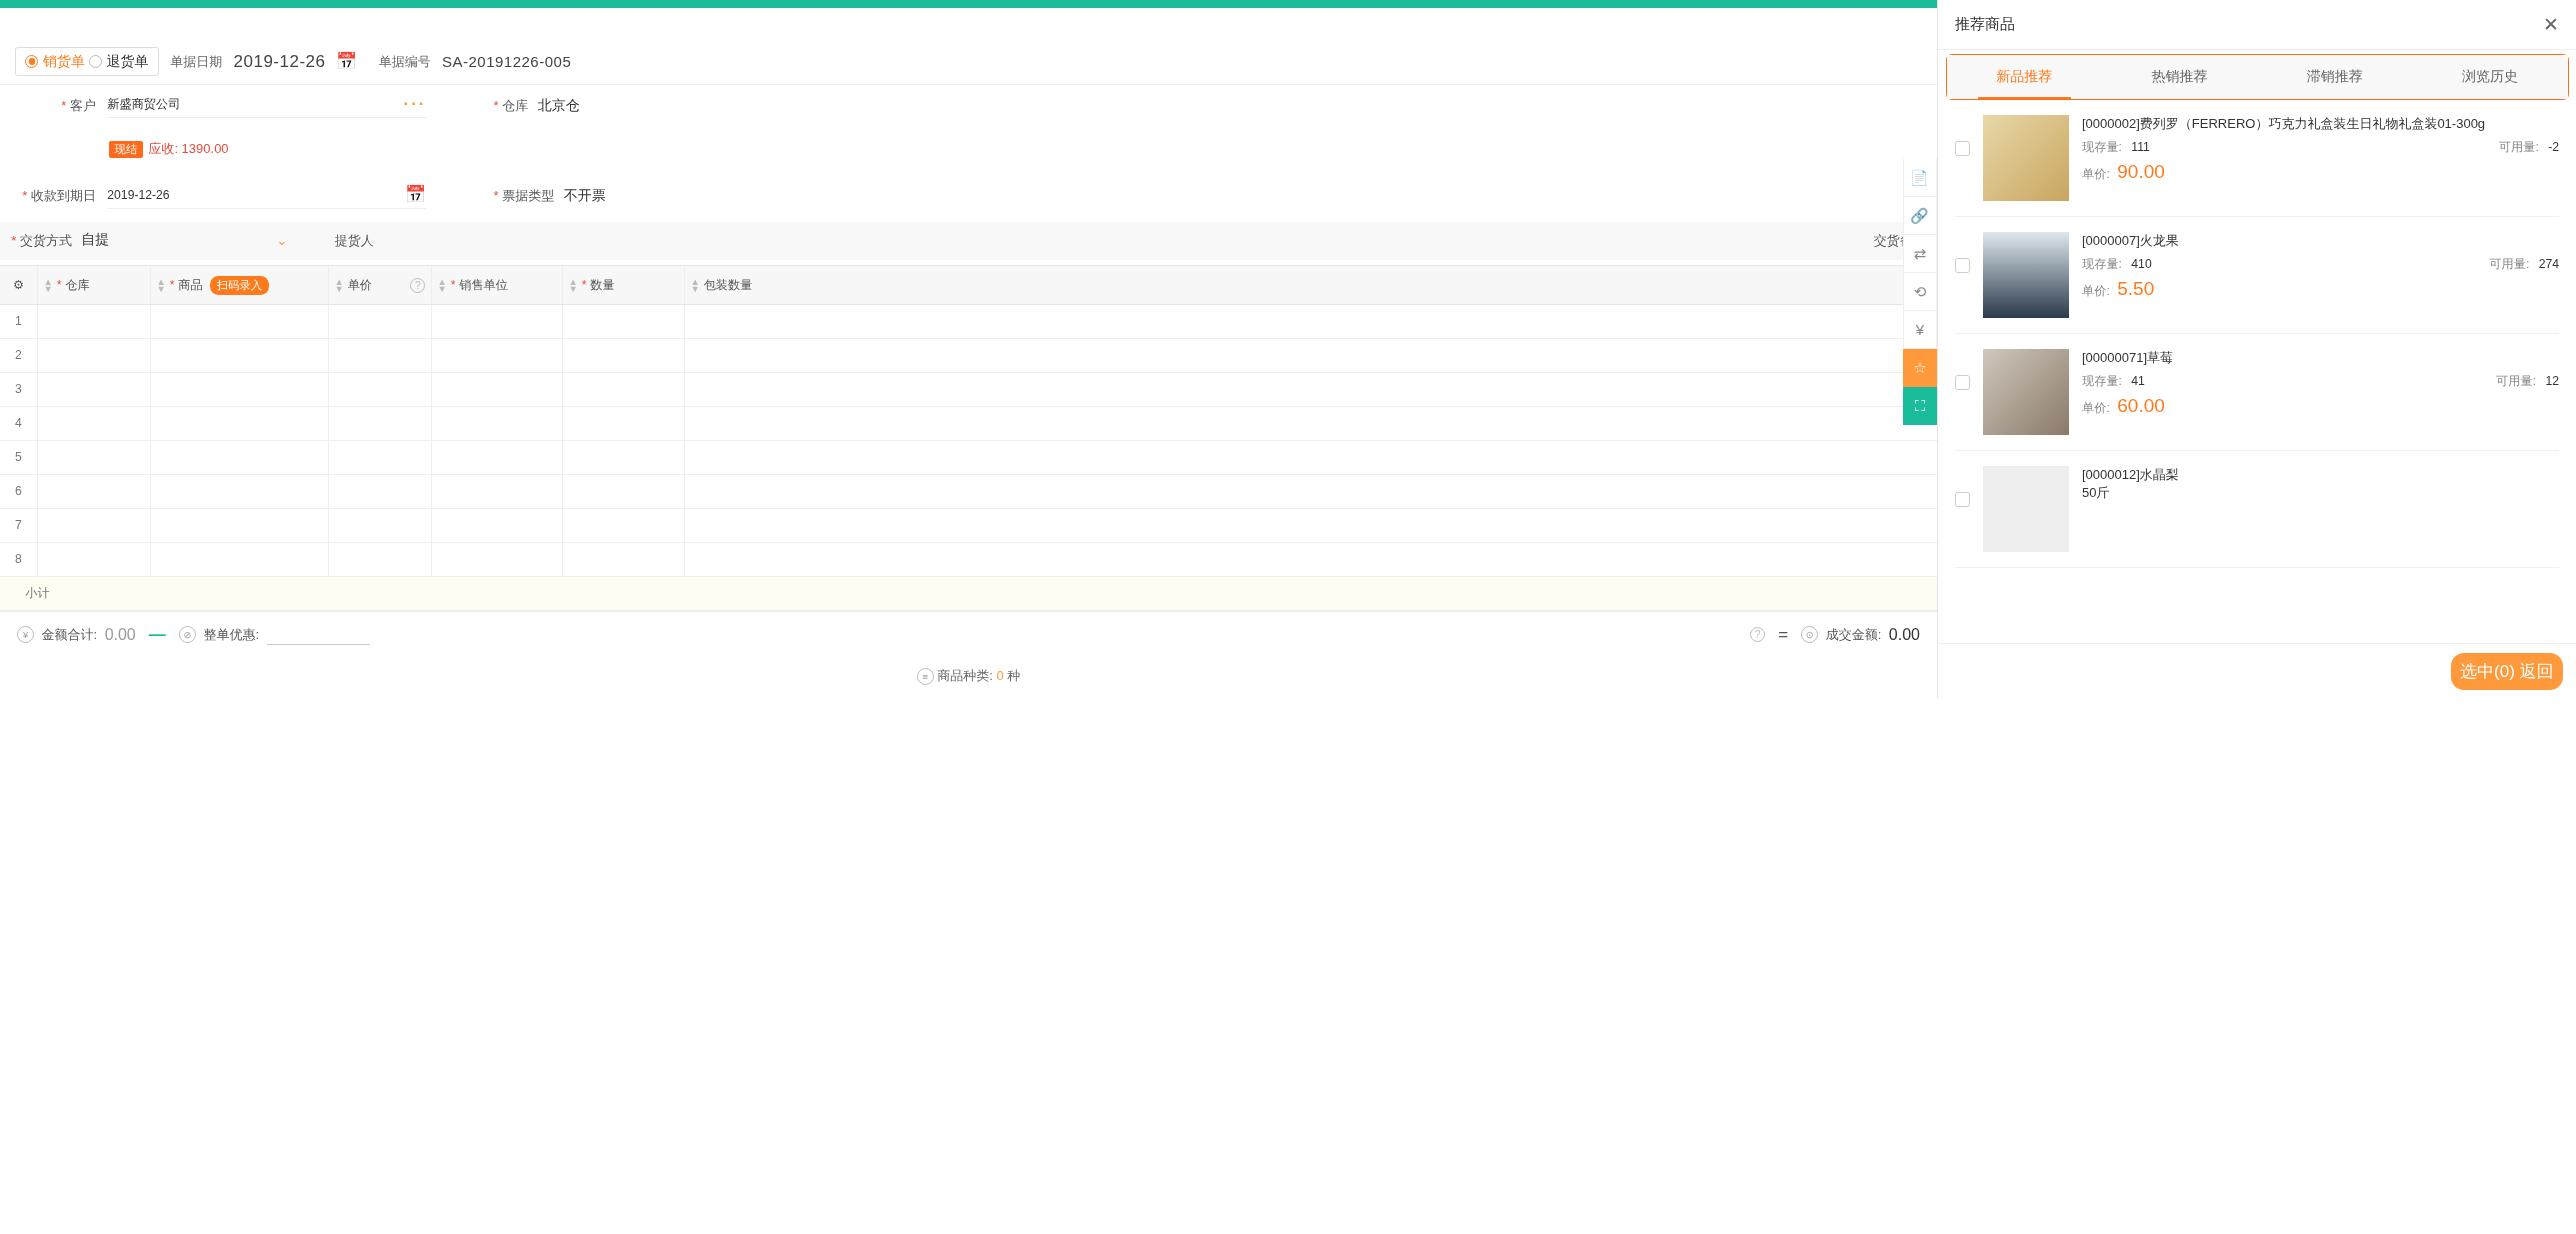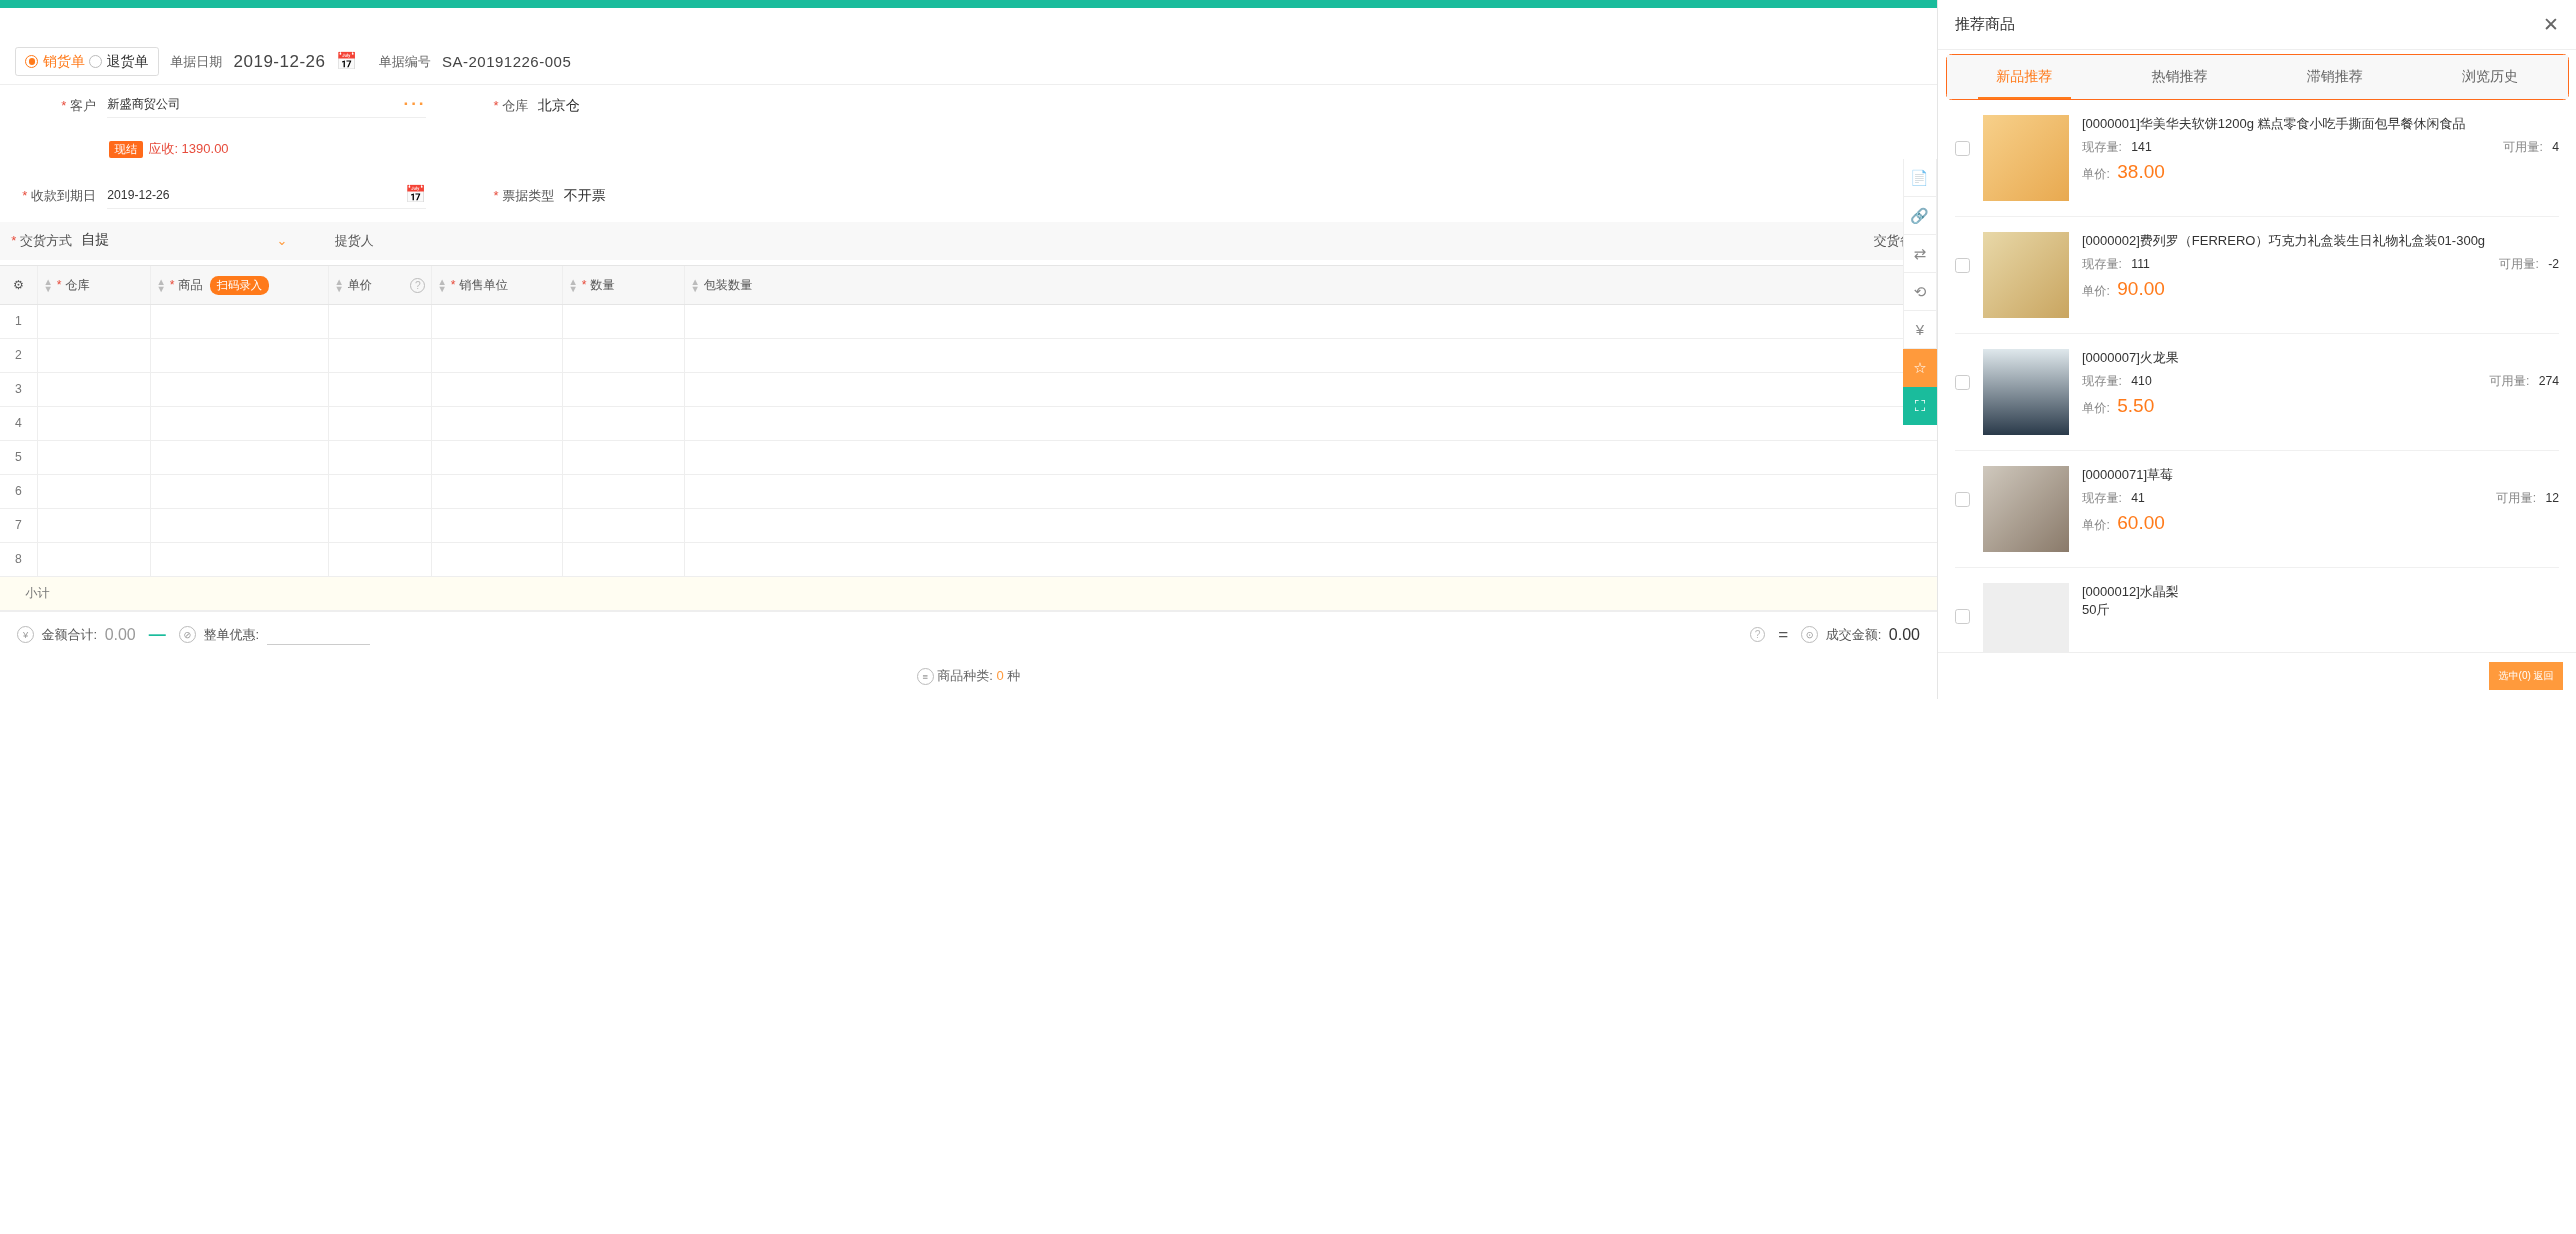--- a/index.html
+++ b/index.html
@@ -89,21 +89,21 @@
 .chk { width: 15px; height: 15px; border: 0.9px solid #ccc; border-radius: 2.8px; margin-top: 26px; flex-shrink: 0; cursor: pointer; }
 .thumb { width: 86px; height: 86px; background: #f4f4f4; flex-shrink: 0; display: flex; align-items: center; justify-content: center; font-size: 9.4px; color: #bbb; overflow: hidden; }
 .prod-info { flex: 1; display: flex; flex-direction: column; gap: 5.6px; }
 .prod-name { font-size: 13px; color: #333; line-height: 1.4; }
 .prod-stats { display: flex; gap: 38px; font-size: 12.2px; color: #888; }
 .prod-stats .val { color: #333; margin-left: 9.4px; }
 .prod-price { font-size: 12.2px; color: #888; }
 .prod-price .price-val { color: #ff7a1a; font-size: 19px; margin-left: 7.5px; }
 
 .panel-footer { padding: 9.4px 13px; display: flex; justify-content: flex-end; border-top: 0.9px solid #eee; }
-.footer-btn { background: #ff9a3c; color: #fff; border: none; padding: 6.6px 9.4px; border-radius: 0; font-size: 10px; cursor: pointer; }
+.footer-btn { background: #ff9a3c; color: #fff; border: none; padding: 6.6px 9.4px; border-radius: 13px; font-size: 17px; cursor: pointer; }
 
 
 .thumb.waffle { background: linear-gradient(135deg,#f7d08a,#e8a950); }
 .thumb.ferrero { background: linear-gradient(135deg,#e8d8a8,#c9a560); }
 .thumb.dragon { background: linear-gradient(180deg,#dfe8ec,#2a3a4a); }
 .thumb.straw { background: linear-gradient(135deg,#cfc8bd,#8a7a6a); }
 .thumb.pear { background: #eee; color:#ccc; font-size:45px; }
 
 .side-icons-abs { position: absolute; right: 0; top: 159px; z-index: 5; }
 .main { position: relative; }
@@ -350,32 +350,20 @@
       <div class="tabs">
         <div class="tab active">新品推荐</div>
         <div class="tab">热销推荐</div>
         <div class="tab">滞销推荐</div>
         <div class="tab">浏览历史</div>
       </div>
     </div>
     <div class="product-list" id="plist">
         <div class="prod-item">
           <div class="chk"></div>
-          <div class="thumb waffle"></div>
-          <div class="prod-info">
-            <div class="prod-name">[0000001]华美华夫软饼1200g 糕点零食小吃手撕面包早餐休闲食品</div>
-            <div class="prod-stats">
-              <span><span>现存量:</span><span class="val">141</span></span>
-              <span style="margin-left:auto"><span>可用量:</span><span class="val">4</span></span>
-            </div>
-            <div class="prod-price"><span>单价:</span><span class="price-val">38.00</span></div>
-          </div>
-        </div>
-        <div class="prod-item">
-          <div class="chk"></div>
           <div class="thumb ferrero"></div>
           <div class="prod-info">
             <div class="prod-name">[0000002]费列罗（FERRERO）巧克力礼盒装生日礼物礼盒装01-300g</div>
             <div class="prod-stats">
               <span><span>现存量:</span><span class="val">111</span></span>
               <span style="margin-left:auto"><span>可用量:</span><span class="val">-2</span></span>
             </div>
             <div class="prod-price"><span>单价:</span><span class="price-val">90.00</span></div>
           </div>
         </div>

